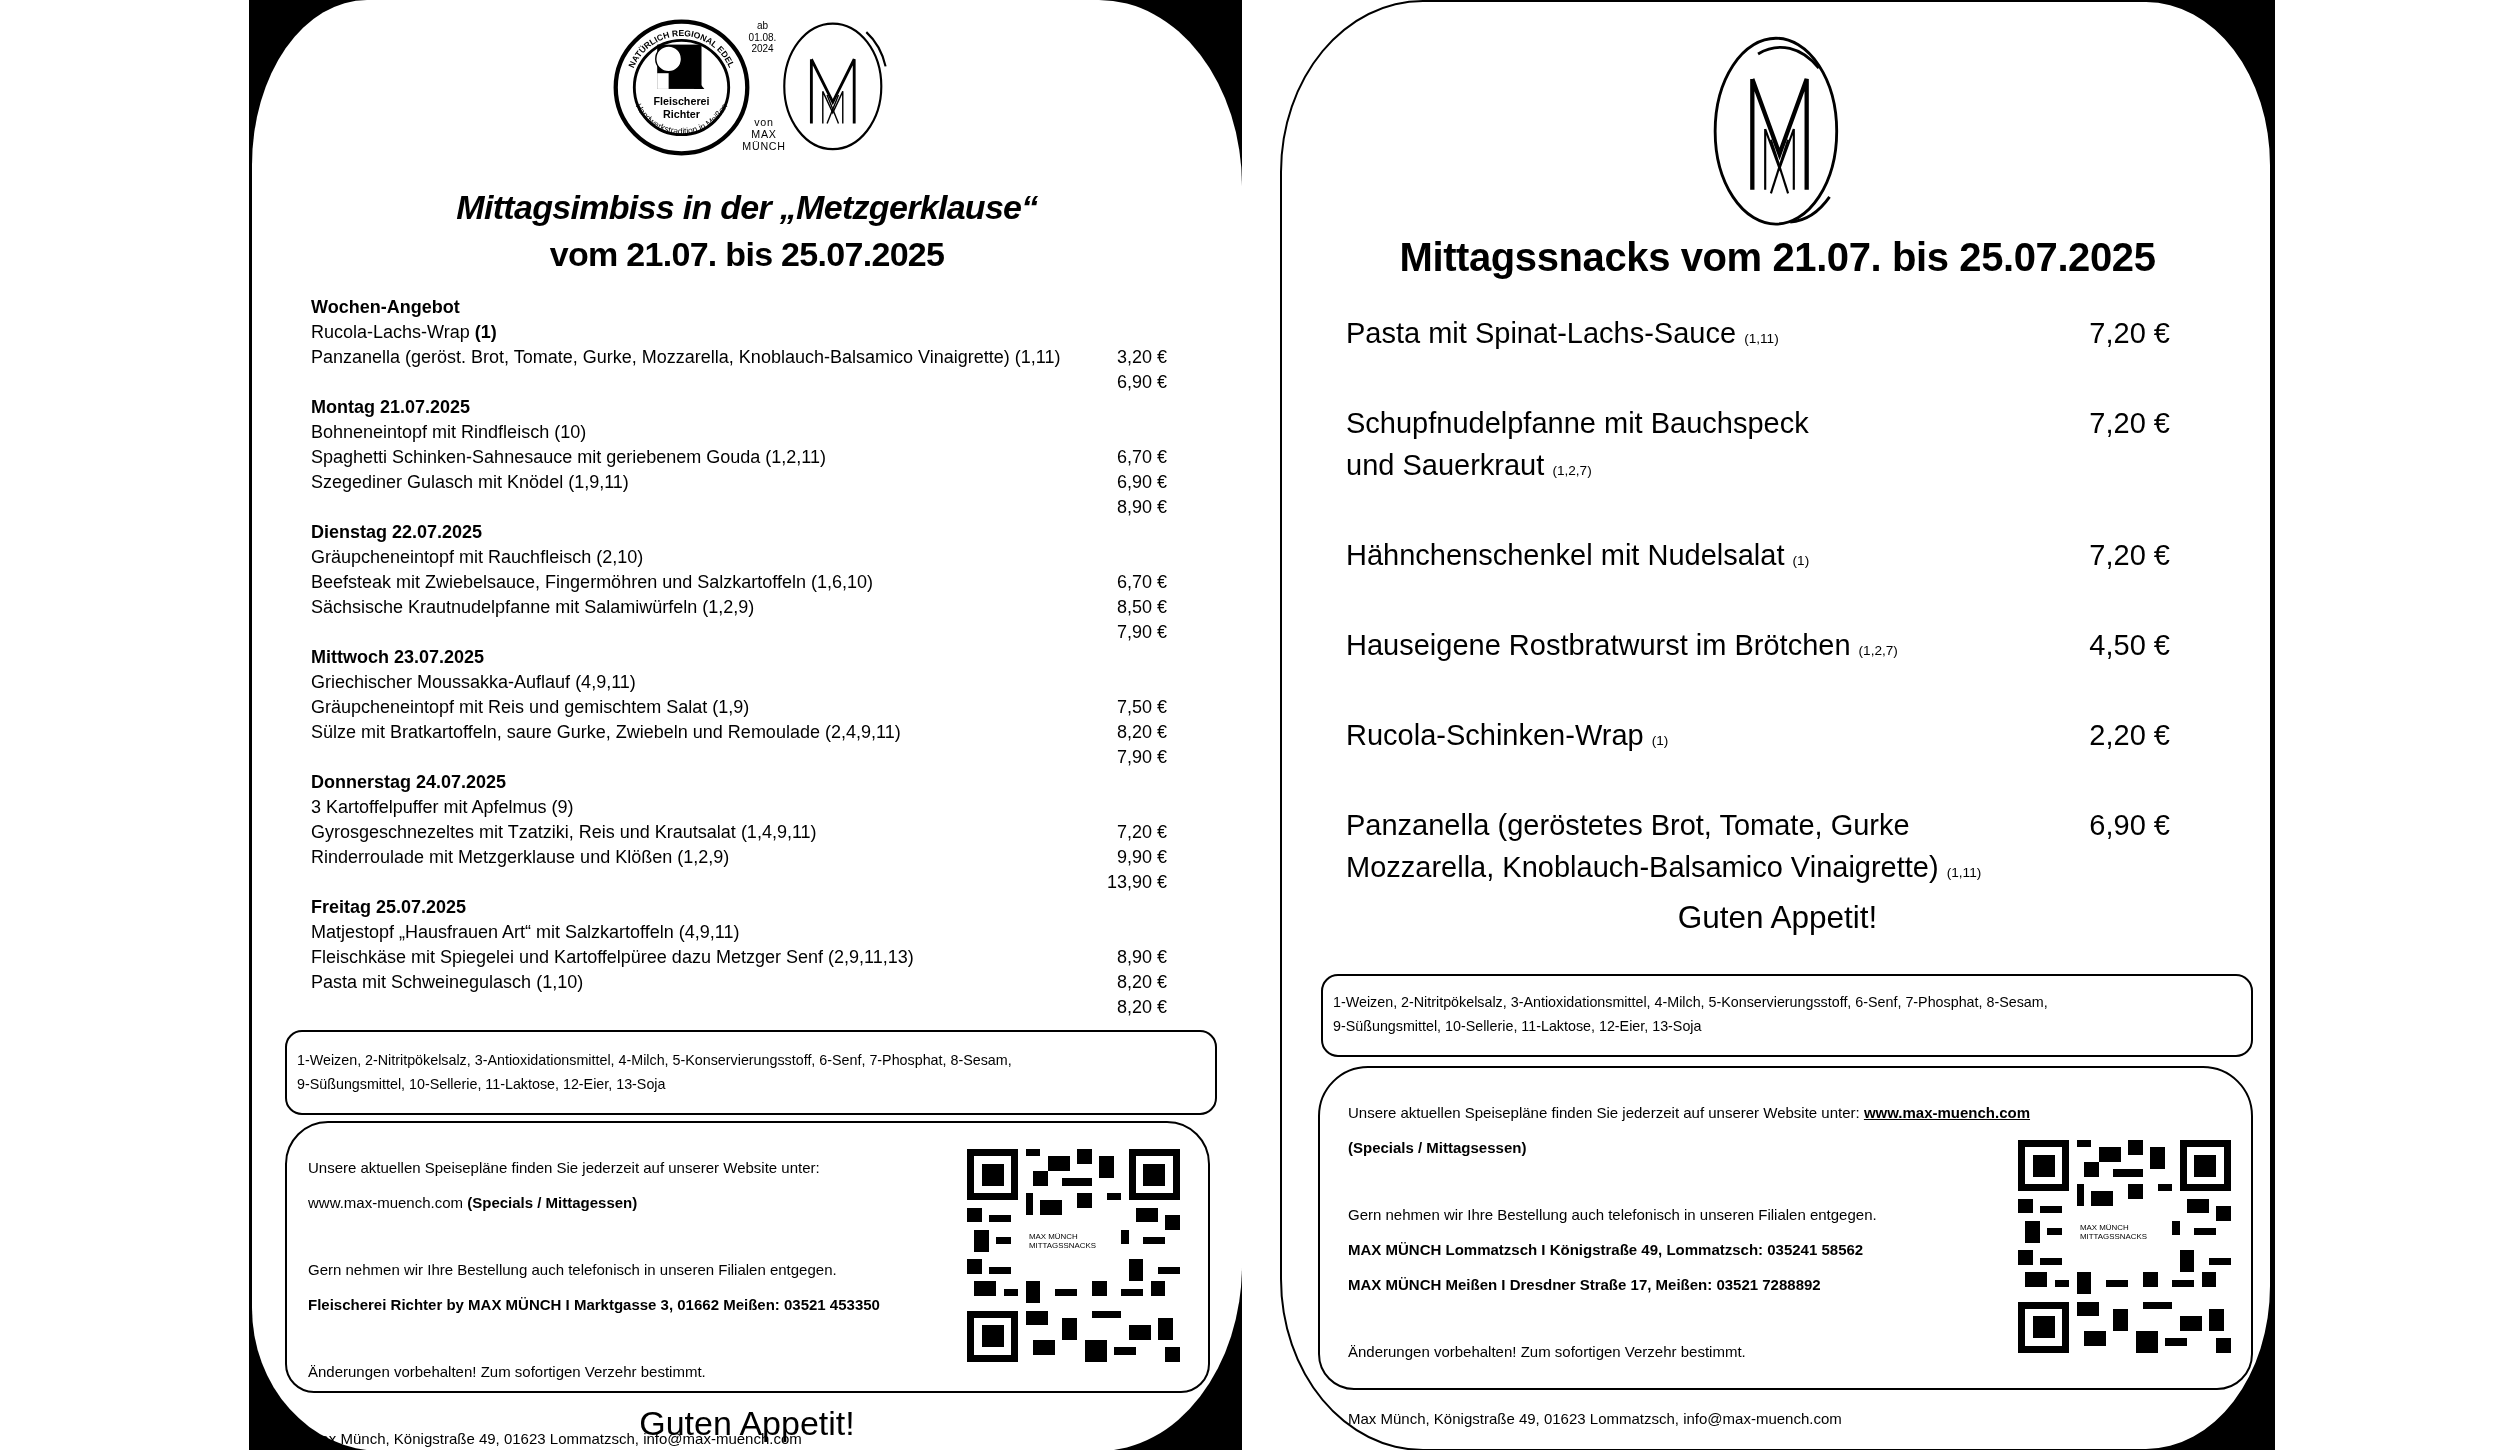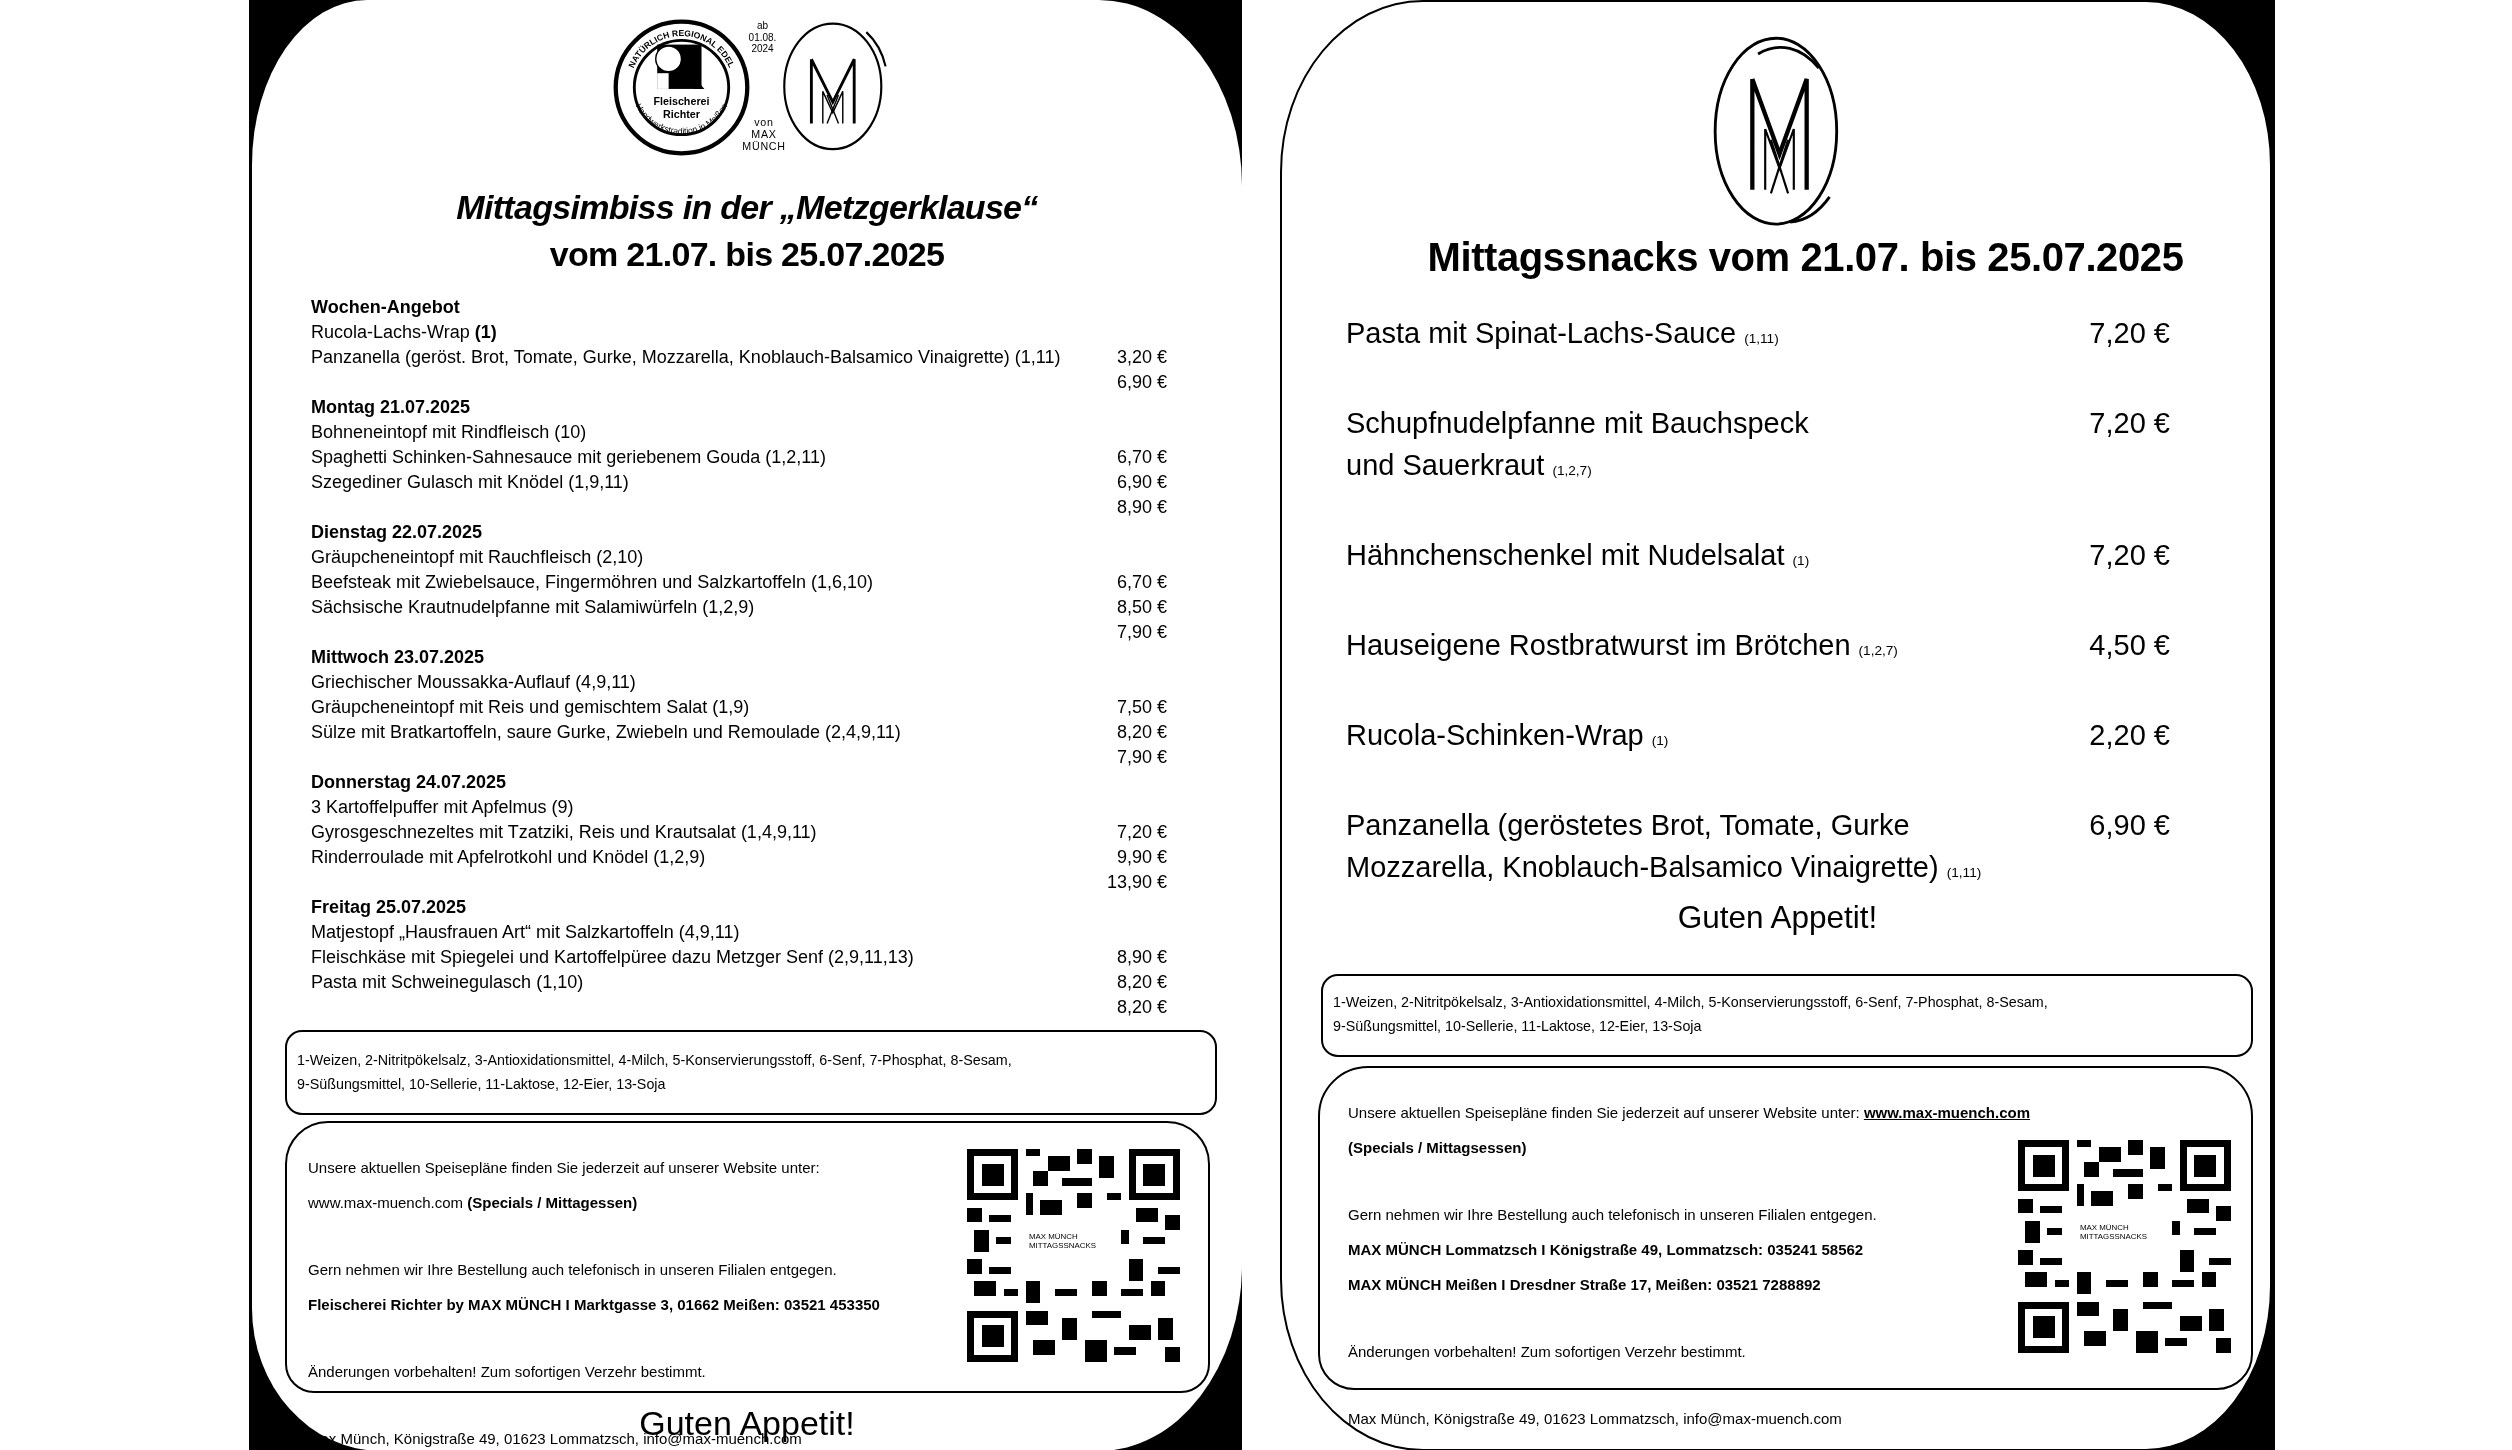--- a/index.html
+++ b/index.html
@@ -47,21 +47,21 @@
   #right-corner-bg { left:1243px; top:0; width:1032px; height:1451px; background:#000; }
   #right-white-left { left:1243px; top:0; width:501px; height:1451px; background:#fff; }
   #right-card {
     left:1280px; top:0; width:995px; height:1451px; background:#fff;
     border:2.9px solid #000; box-sizing:border-box;
     border-radius:143px 129px 129px 143px / 172px 165px 165px 172px;
     border-right-width:5.7px;
   }
   .r-title {
     position:absolute; left:1280px; width:995px; text-align:center;
-    font-weight:bold; font-size:40px; top:235px; letter-spacing:-0.4px;padding-left:28px;
+    font-weight:bold; font-size:40px; top:235px; letter-spacing:-0.4px;
   }
   .menu-right { position:absolute; left:1346px; width:824px; top:312px; font-size:29px; }
   .r-item { display:flex; justify-content:space-between; line-height:42px; margin-bottom:42px; }
   .r-item .name { max-width:680px; }
   .r-item small { font-size:13.6px; }
   .r-item .price { white-space:nowrap; }
   .u { text-decoration:underline; font-weight:bold; }
 </style>
 </head>
 <body>
@@ -170,21 +170,21 @@
     <div class="sec-head">Donnerstag 24.07.2025</div>
     <div class="row">
         <span><span>3 Kartoffelpuffer mit Apfelmus</span> <span>(9)</span></span>
         <span class="price">7,20 €</span>
       </div>
     <div class="row">
         <span><span>Gyrosgeschnezeltes mit Tzatziki, Reis und Krautsalat</span> <span>(1,4,9,11)</span></span>
         <span class="price">9,90 €</span>
       </div>
     <div class="row">
-        <span><span>Rinderroulade mit Apfelrotkohl und Knödel</span> <span>(1,2,9)</span></span>
+        <span><span>Rinderroulade mit Metzgerklause und Klößen</span> <span>(1,2,9)</span></span>
         <span class="price">13,90 €</span>
       </div>
   </div>
   <div class="sec">
     <div class="sec-head">Freitag 25.07.2025</div>
     <div class="row">
         <span><span>Matjestopf „Hausfrauen Art“ mit Salzkartoffeln</span> <span>(4,9,11)</span></span>
         <span class="price">8,90 €</span>
       </div>
     <div class="row">

